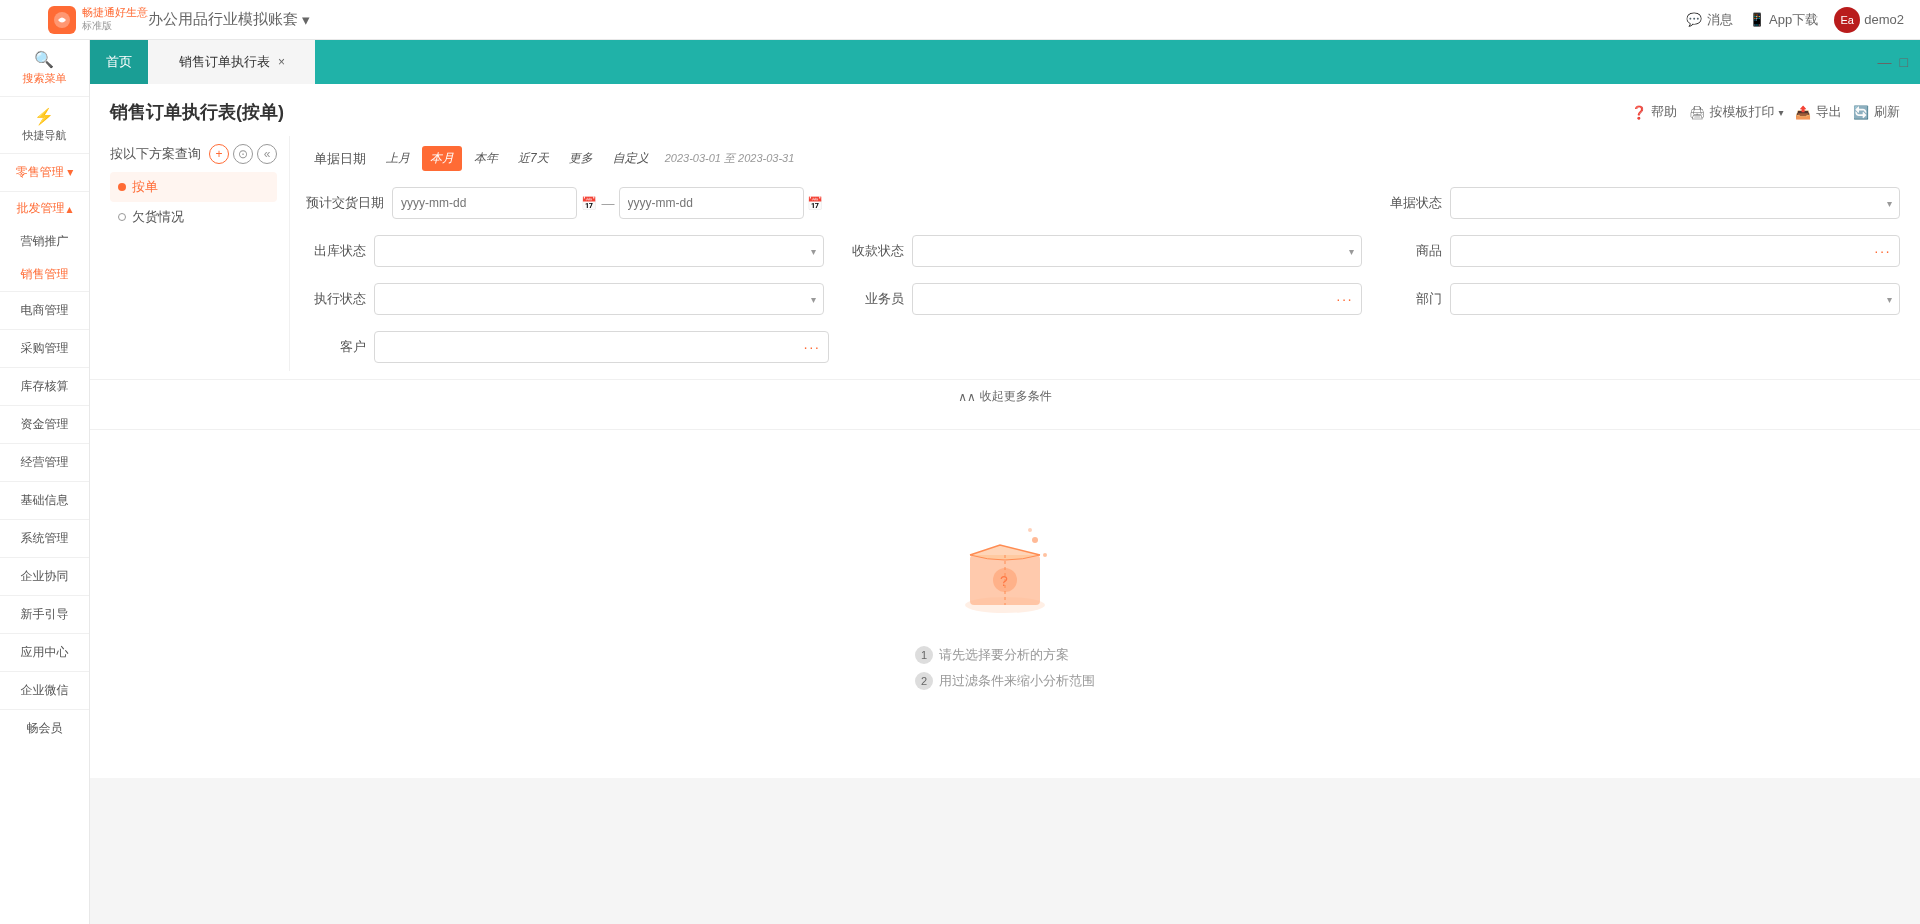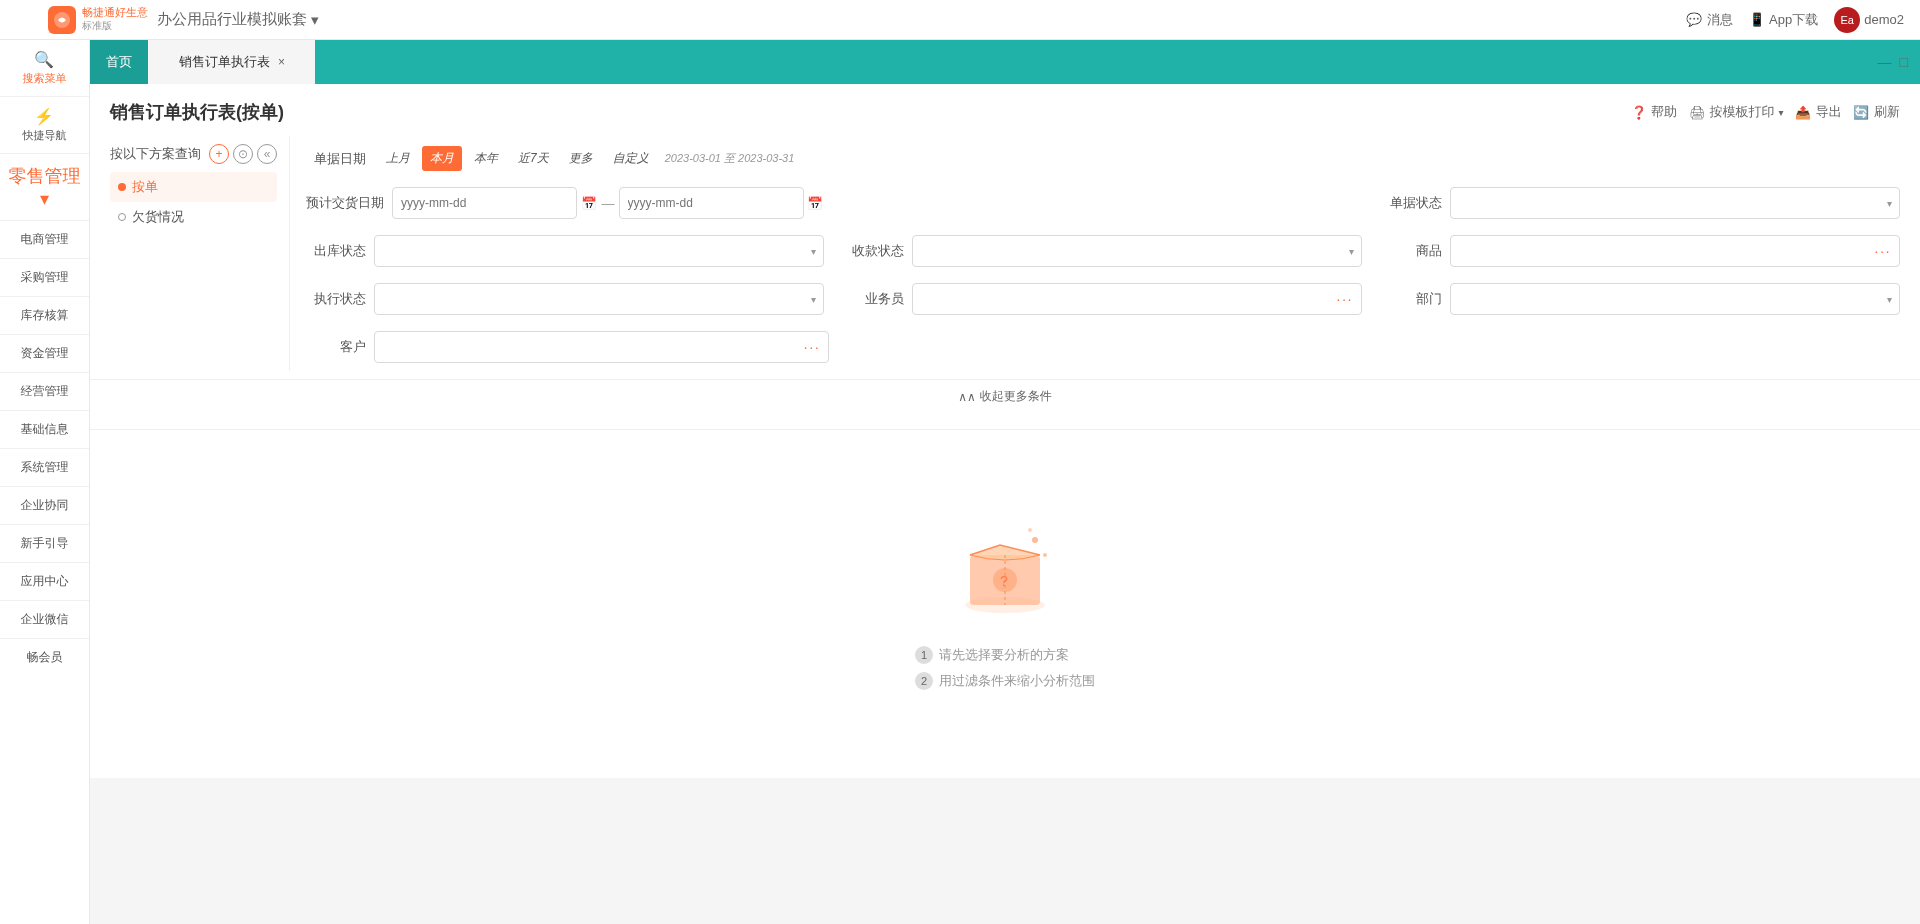--- a/index.html
+++ b/index.html
@@ -1,21 +1,21 @@
 <!DOCTYPE html>
 <html><head>
   <meta charset="utf-8">
   <style>
     * { box-sizing: border-box; margin: 0; padding: 0; }
     body { font-family: 'Microsoft YaHei', Arial, sans-serif; font-size: 13px; color: #333; background: #f0f2f5; overflow: hidden; }
 
     
     .app-container { display: flex; flex-direction: column; height: 924px; width: 1920px; }
     .top-bar { height: 40px; background: #fff; display: flex; align-items: center; justify-content: space-between; padding: 0 16px; border-bottom: 1px solid #e8e8e8; }
-    .top-bar-left { display: flex; align-items: center; gap: 9px; padding-left: 32px; }
+    .top-bar-left { display: flex; align-items: center; gap: 0; padding-left: 32px; }
     .logo-area { display: flex; align-items: center; gap: 6px; }
     .logo-icon { width: 28px; height: 28px; background: #ff6b35; border-radius: 6px; display: flex; align-items: center; justify-content: center; color: white; font-size: 12px; font-weight: bold; }
     .logo-text { font-size: 11px; color: #ff6b35; line-height: 1.2; }
     .logo-subtext { font-size: 10px; color: #999; }
     .top-bar-right { display: flex; align-items: center; gap: 16px; font-size: 13px; color: #666; }
     .top-bar-right-item { display: flex; align-items: center; gap: 4px; cursor: pointer; }
     .user-avatar { width: 26px; height: 26px; border-radius: 50%; background: #b91c1c; display: flex; align-items: center; justify-content: center; color: white; font-size: 11px; }
 
     
     .main-layout { display: flex; flex: 1; overflow: hidden; }
@@ -145,21 +145,29 @@
     <div class="sidebar">
       <div class="sidebar-item" style="color:#ff6b35; font-size:11px; border-bottom:1px solid #f0f0f0;">
         <div style="font-size:16px;">🔍</div>
         <div class="sidebar-label">搜索菜单</div>
       </div>
       <div class="sidebar-item" style="border-bottom:1px solid #f0f0f0;">
         <div style="font-size:16px;">⚡</div>
         <div class="sidebar-label">快捷导航</div>
       </div>
       <div class="sidebar-item" style="border-bottom:1px solid #f0f0f0;">
-        <div style="font-size:18px; color:#ff6b35;">零售管理 ▾</div>
+        <div style="font-size:12px; color:#ff6b35;">零售管理 ▾</div>
+      </div>
+      <div style="border-bottom:1px solid #f0f0f0;">
+        <div class="sidebar-group-title">
+          <span>批发管理</span>
+          <span style="color:#ff6b35;">▴</span>
+        </div>
+        <div class="sidebar-sub-item">营销推广</div>
+        <div class="sidebar-sub-item" style="color:#ff6b35;">销售管理</div>
       </div>
       <div class="sidebar-item" style="border-bottom:1px solid #f0f0f0;">电商管理</div>
       <div class="sidebar-item" style="border-bottom:1px solid #f0f0f0;">采购管理</div>
       <div class="sidebar-item" style="border-bottom:1px solid #f0f0f0;">库存核算</div>
       <div class="sidebar-item" style="border-bottom:1px solid #f0f0f0;">资金管理</div>
       <div class="sidebar-item" style="border-bottom:1px solid #f0f0f0;">经营管理</div>
       <div class="sidebar-item" style="border-bottom:1px solid #f0f0f0;">基础信息</div>
       <div class="sidebar-item" style="border-bottom:1px solid #f0f0f0;">系统管理</div>
       <div class="sidebar-item" style="border-bottom:1px solid #f0f0f0;">企业协同</div>
       <div class="sidebar-item" style="border-bottom:1px solid #f0f0f0;">新手引导</div>

